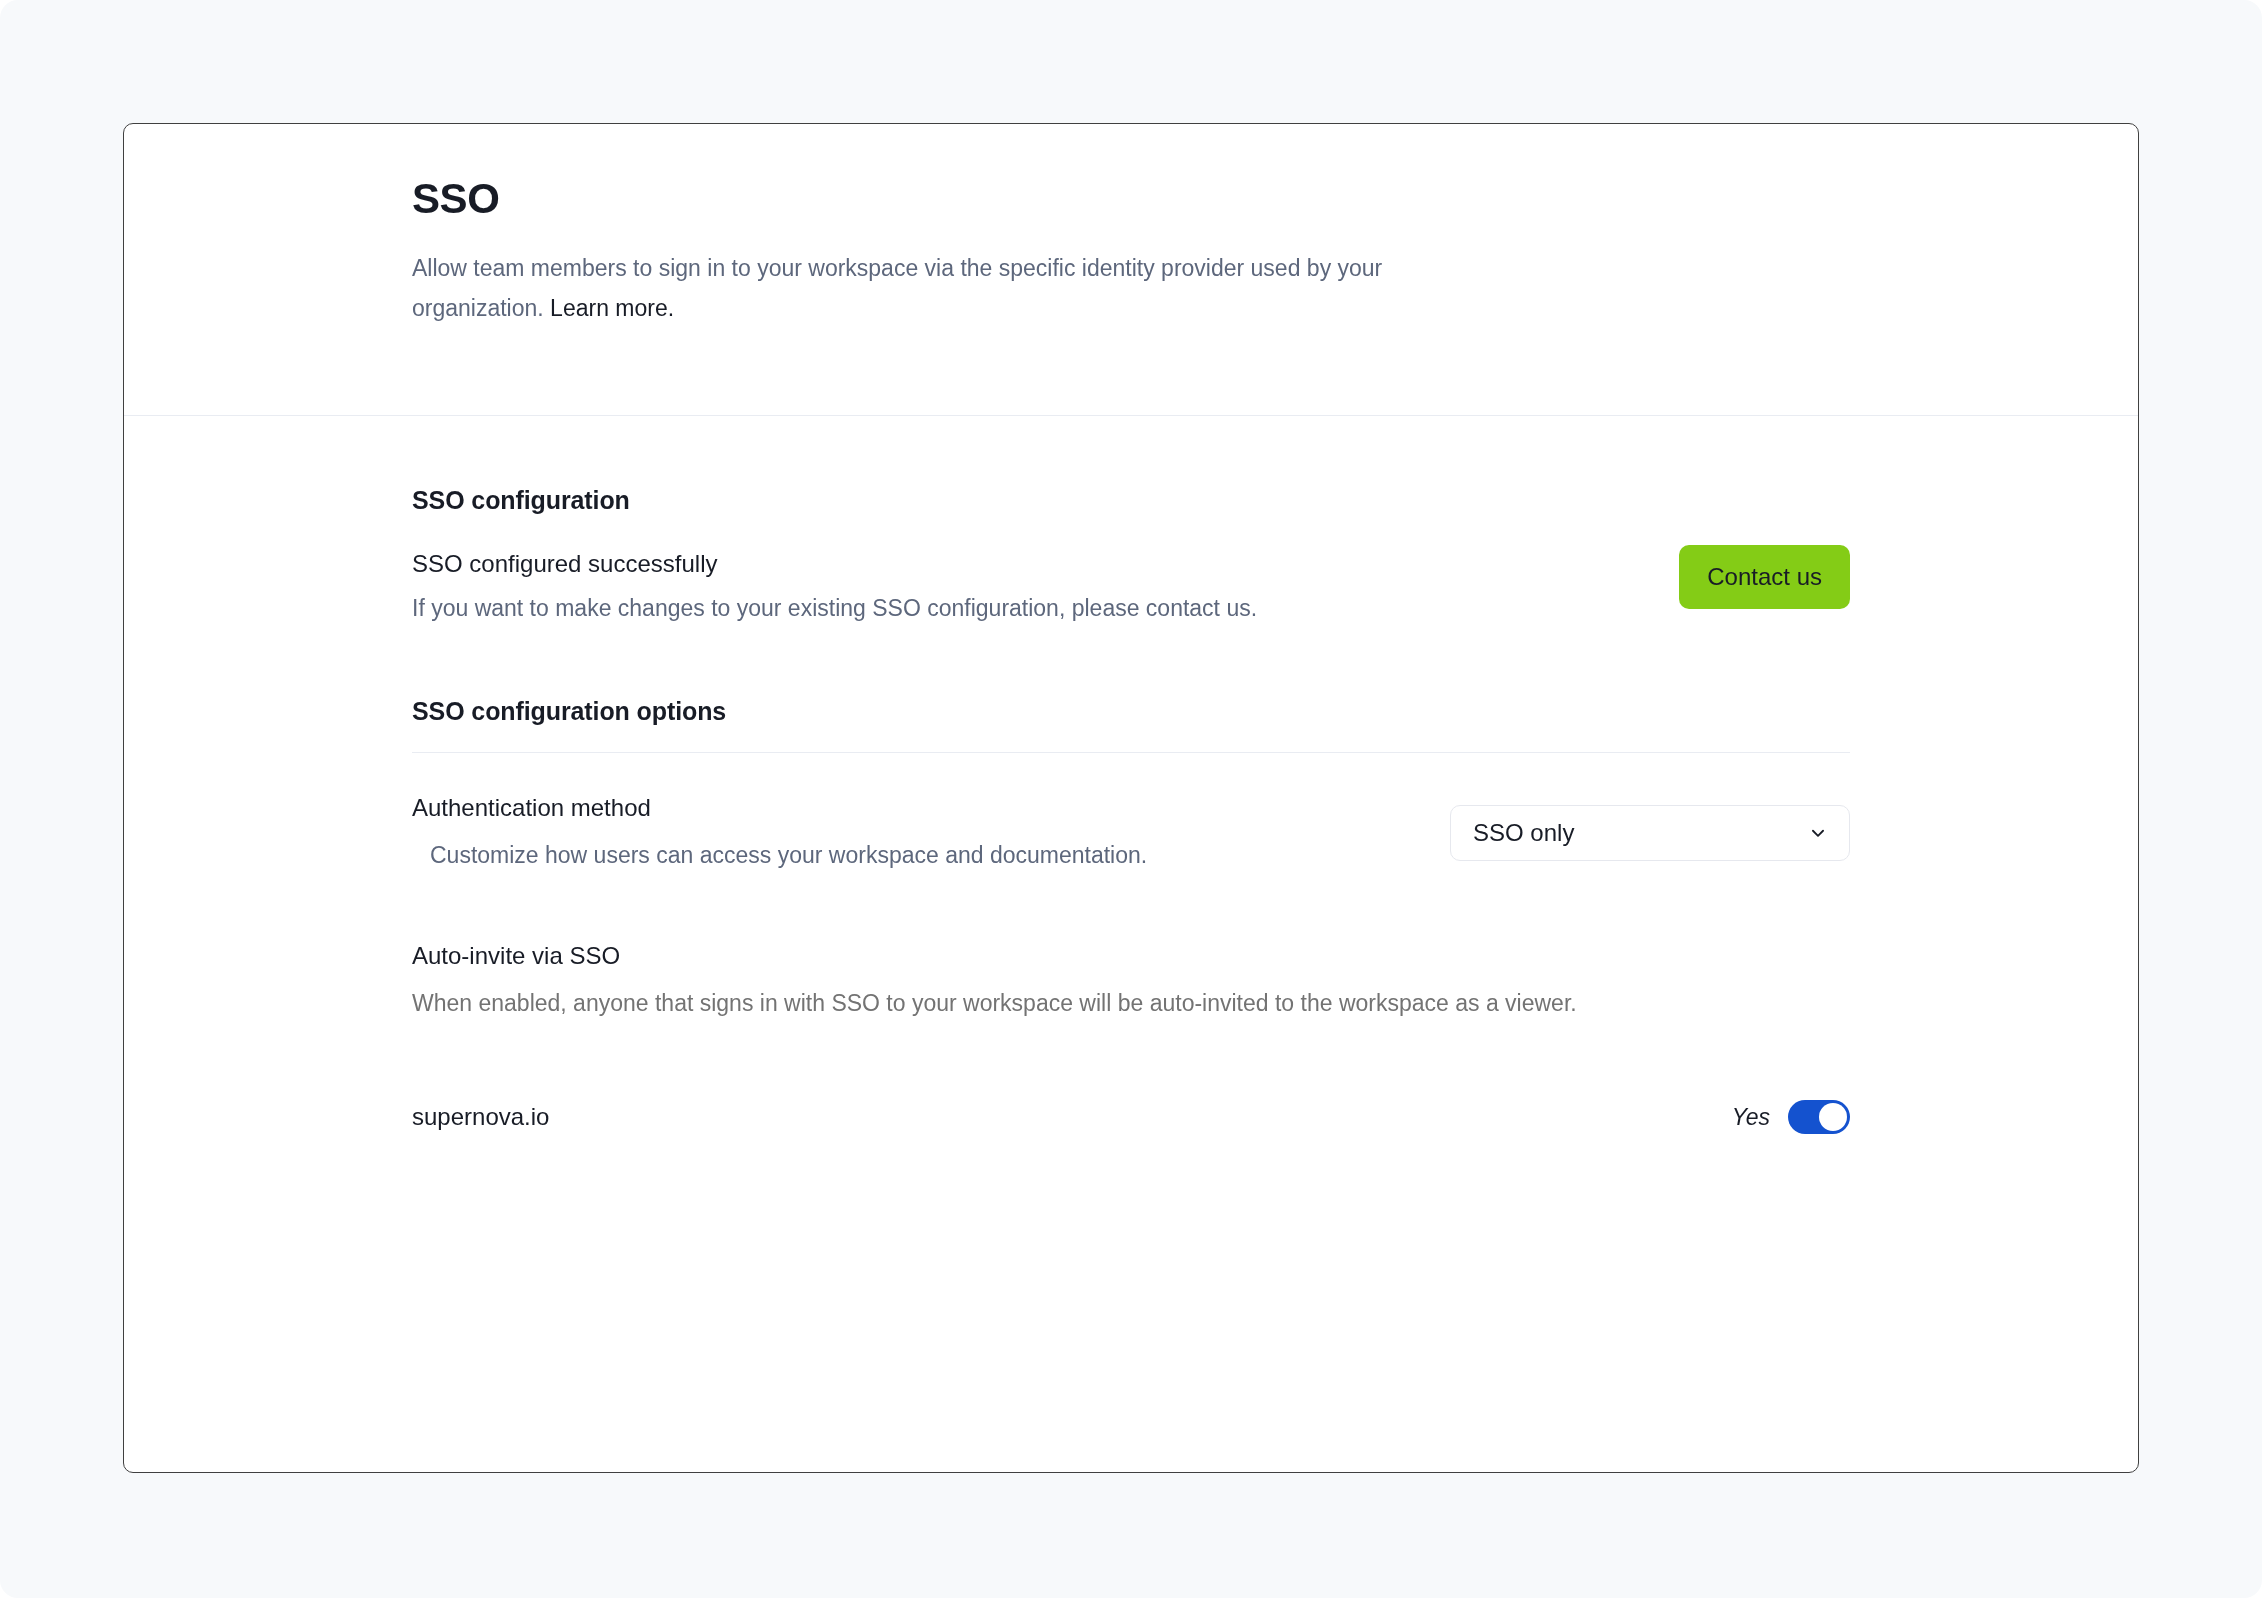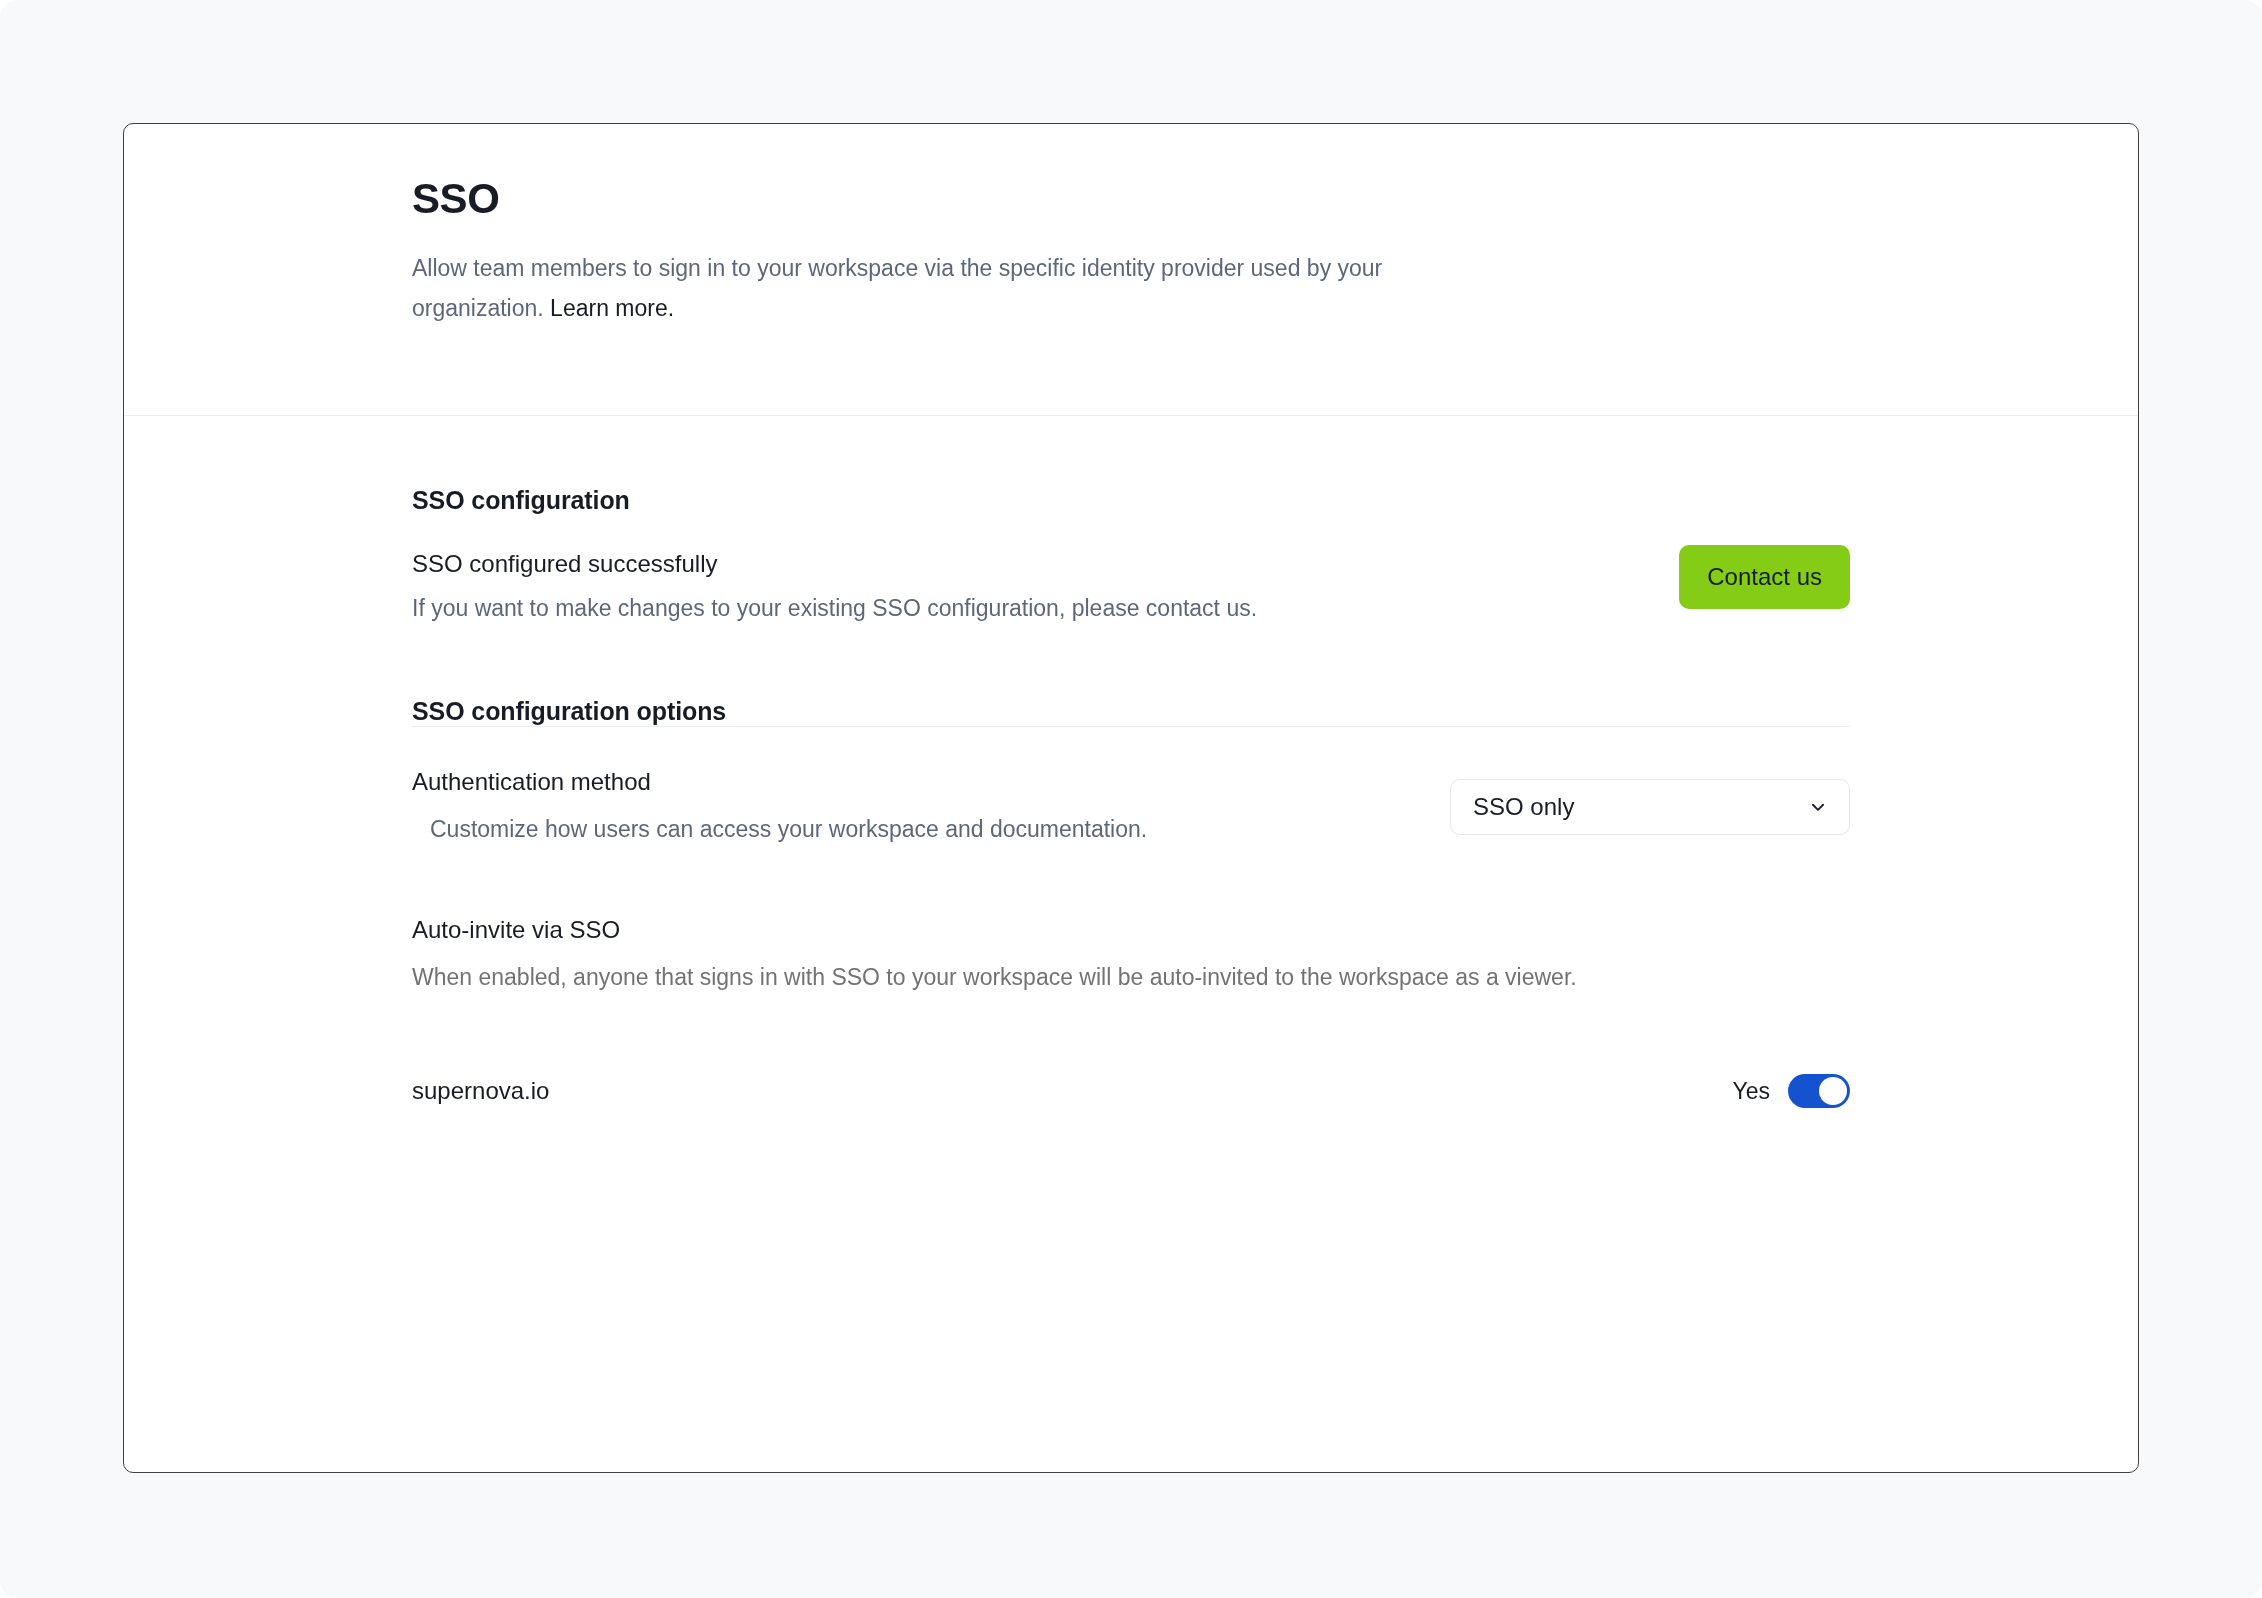--- a/index.html
+++ b/index.html
@@ -69,20 +69,21 @@
   }
 
   .section-heading {
     font-size: 25px;
     font-weight: bold;
     color: #181C26;
     letter-spacing: -0.1px;
   }
 
   .section-heading.ruled {
+    padding-bottom: 26px;
     border-bottom: 1px solid #E9ECF2;
   }
 
   
   .status-row {
     margin-top: 30px;
     display: flex;
     align-items: flex-start;
     justify-content: space-between;
     gap: 28px;
@@ -197,20 +198,21 @@
 
   .domain-name {
     font-size: 24px;
     color: #181C26;
   }
 
   .toggle-wrap {
     display: flex;
     align-items: center;
     gap: 18px;
+    font-style: italic;
   }
 
   .toggle-label {
     font-size: 23px;
     color: #181C26;
   }
 
   .toggle {
     position: relative;
     width: 62px;

